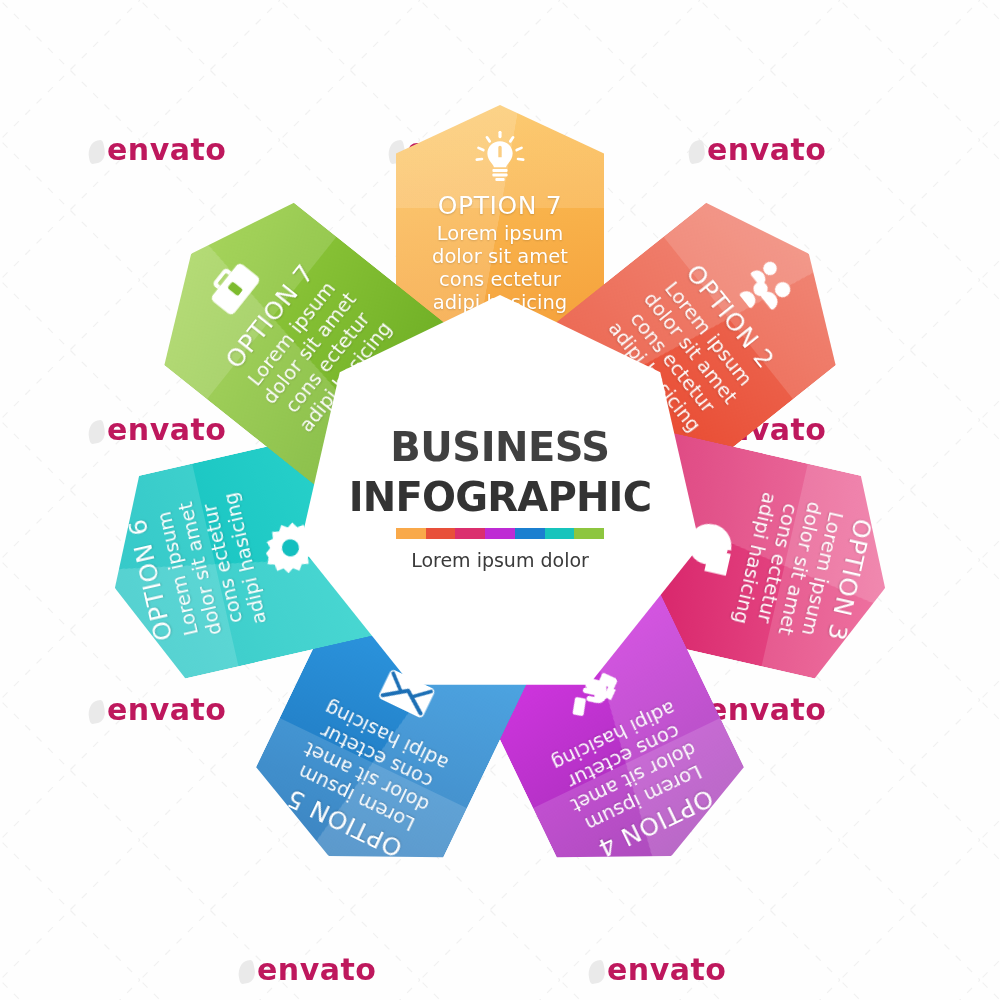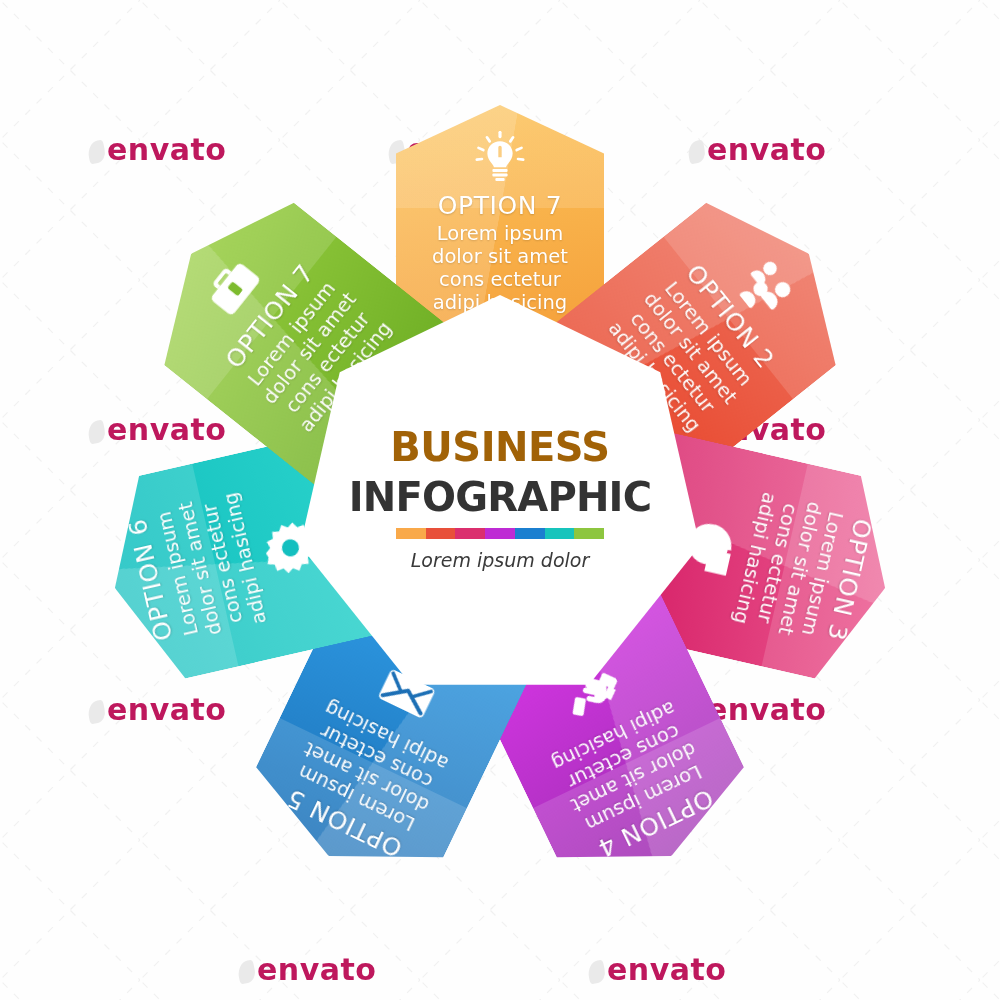--- a/index.html
+++ b/index.html
@@ -179,21 +179,21 @@
     flex-direction: column;
     align-items: center;
     justify-content: center;
     text-align: center;
   }
   .brand-line1 {
     font-family: "DejaVu Sans", sans-serif;
     font-size: 40px;
     font-weight: 700;
     letter-spacing: -.5px;
-    color: #a16207;
+    color: #404040;
     line-height: 1;
   }
   .brand-line2 {
     font-family: "DejaVu Sans", sans-serif;
     font-size: 40px;
     font-weight: 700;
     letter-spacing: -.8px;
     color: #333333;
     line-height: 1.08;
     margin-top: 9px;
@@ -203,21 +203,20 @@
     width: 208px;
     height: 11px;
     margin: 9px 0 10px 0;
   }
   .brand-bar i { display: block; flex: 1 1 auto; height: 100%; }
   .brand-sub {
     font-family: "DejaVu Sans", sans-serif;
     font-size: 19px;
     color: #3a3a3a;
     line-height: 1.25;
-    font-style: italic;
   }
   .brand-sub span { display: block; }
 </style>
 </head>
 <body>
 
 <div id="stage">
 
   <svg class="wm-lines" viewBox="0 0 1000 1000" preserveAspectRatio="none">
     <defs>

